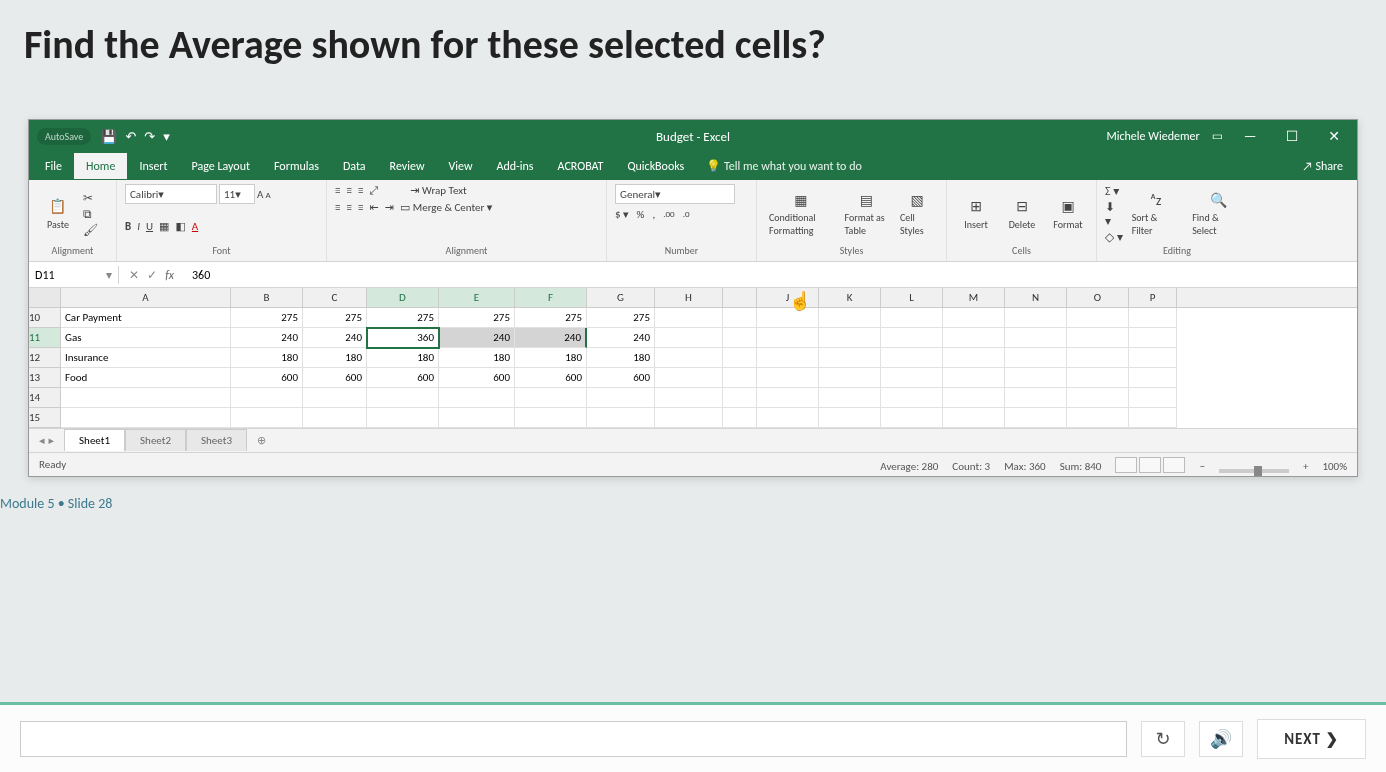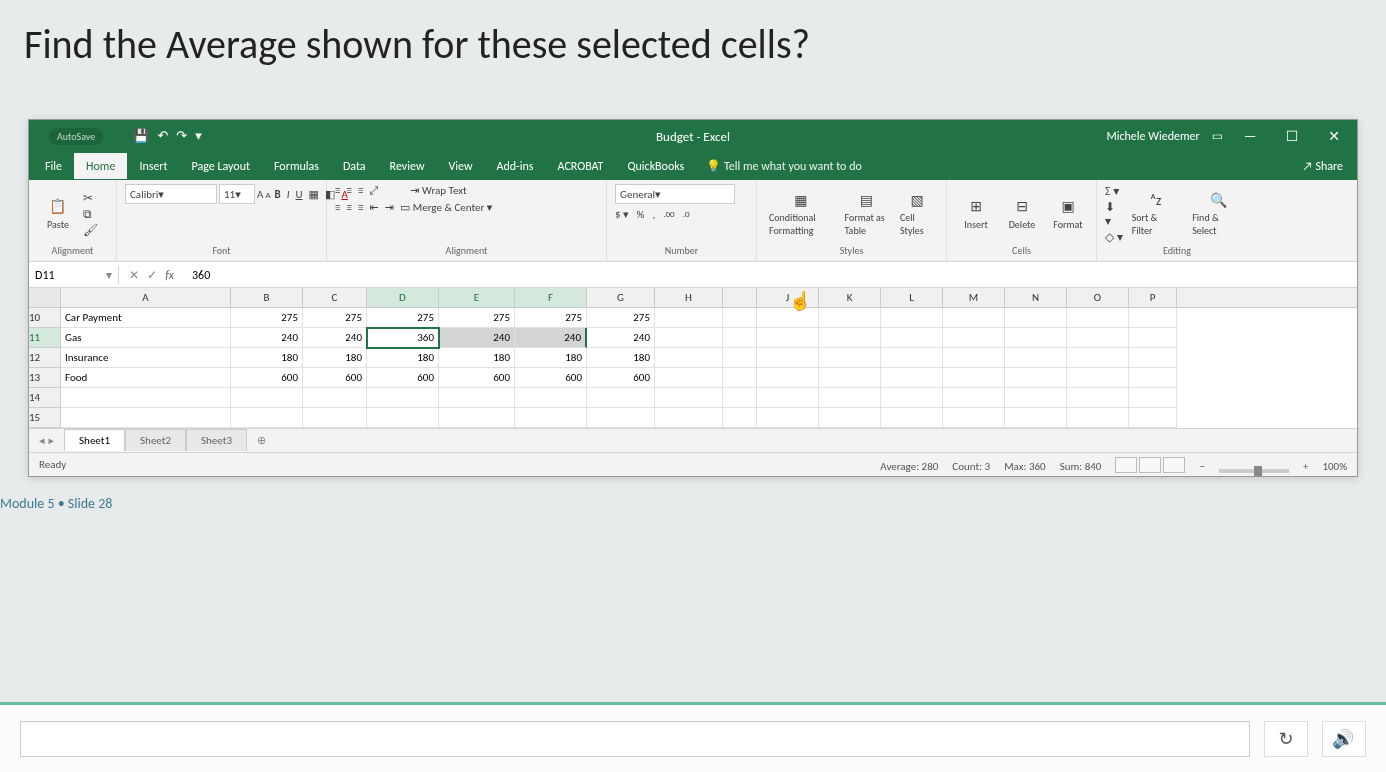--- a/index.html
+++ b/index.html
@@ -1,37 +1,37 @@
 <!DOCTYPE html>
 <html><head>
 <meta charset="utf-8">
 <style>
 *{box-sizing:border-box;margin:0;padding:0;font-family:"Segoe UI",Calibri,sans-serif}
 body{background:#e8ebec;width:1386px;height:772px;overflow:hidden;position:relative}
-.question{font-size:40px;font-weight:400;color:#222;padding:20px 24px 10px;}
+.question{font-size:40px;font-weight:700;color:#222;padding:20px 24px 10px;}
 .excel-window{margin:40px 28px 0;background:#fff;border:1px solid #999;box-shadow:0 2px 8px rgba(0,0,0,0.15)}
 .title-bar{background:#217346;color:#fff;height:32px;display:flex;align-items:center;font-size:12px;position:relative}
-.title-bar .left{display:flex;align-items:flex-start;gap:20px;padding-left:20px}
+.title-bar .left{display:flex;align-items:center;gap:0;padding-left:8px}
 .autosave{background:#1b5e37;border-radius:10px;padding:2px 8px;font-size:10px;opacity:0.7}
 .qat{display:flex;gap:8px;margin-left:10px;color:#fff;font-size:13px}
 .title-center{position:absolute;left:50%;transform:translateX(-50%);font-size:13px}
 .title-right{margin-left:auto;display:flex;align-items:center;gap:12px;padding-right:8px}
 .win-btn{width:30px;text-align:center;font-size:14px}
 .menu-bar{background:#217346;display:flex;align-items:center;height:28px;padding:0 4px;font-size:12px;color:#fff}
 .menu-bar .tab{padding:6px 12px;cursor:pointer}
 .menu-bar .tab.active{background:#f3f3f3;color:#217346}
 .menu-bar .tell{margin-left:10px;opacity:0.9}
 .menu-bar .share{margin-left:auto;padding-right:10px}
 .ribbon{background:#f3f3f3;border-bottom:1px solid #d4d4d4;display:flex;height:82px;font-size:11px;color:#444}
 .rgroup{border-right:1px solid #e1e1e1;padding:4px 8px 2px;display:flex;flex-direction:column;justify-content:space-between}
 .rgroup .ctrls{display:flex;align-items:center;gap:4px;flex:1}
 .rgroup .lbl{text-align:center;font-size:10px;color:#666;padding-bottom:2px}
 .btn-lg{display:flex;flex-direction:column;align-items:center;gap:2px;padding:2px 4px;font-size:10px;min-width:42px}
 .ico{width:18px;height:18px;display:inline-flex;align-items:center;justify-content:center;font-size:14px}
-.font-box{display:flex;gap:4px}
+.font-box{display:flex;flex-direction:column;gap:16px}
 .font-row{display:flex;gap:2px;align-items:center}
 .combo{border:1px solid #ccc;background:#fff;padding:2px 4px;font-size:11px;height:20px;display:flex;align-items:center}
 .formula-bar{display:flex;align-items:center;border-bottom:1px solid #d4d4d4;height:26px;background:#fff;font-size:12px}
 .name-box{width:90px;border-right:1px solid #d4d4d4;padding:2px 6px;display:flex;align-items:center;justify-content:space-between}
 .fb-btns{display:flex;gap:8px;padding:0 10px;color:#888}
 .fx{font-style:italic;color:#666}
 .fb-input{flex:1;padding:2px 8px}
 .grid{background:#fff;position:relative}
 .col-headers{display:flex;height:20px;font-size:11px;background:#f0f0f0;border-bottom:1px solid #ccc}
 .corner{width:32px;border-right:1px solid #ccc;background:#e8e8e8}
@@ -410,13 +410,14 @@
     </div>
   </div>
 </div>
 
 <div class="slide-info">Module 5 • Slide 28</div>
 
 <div class="bottom-bar">
   <input class="answer-input" type="text" style="">
   <div class="bb-btn">↻</div>
   <div class="bb-btn">🔊</div>
+  <button class="next-btn">NEXT ❯</button>
 </div>
 
 </body></html>

